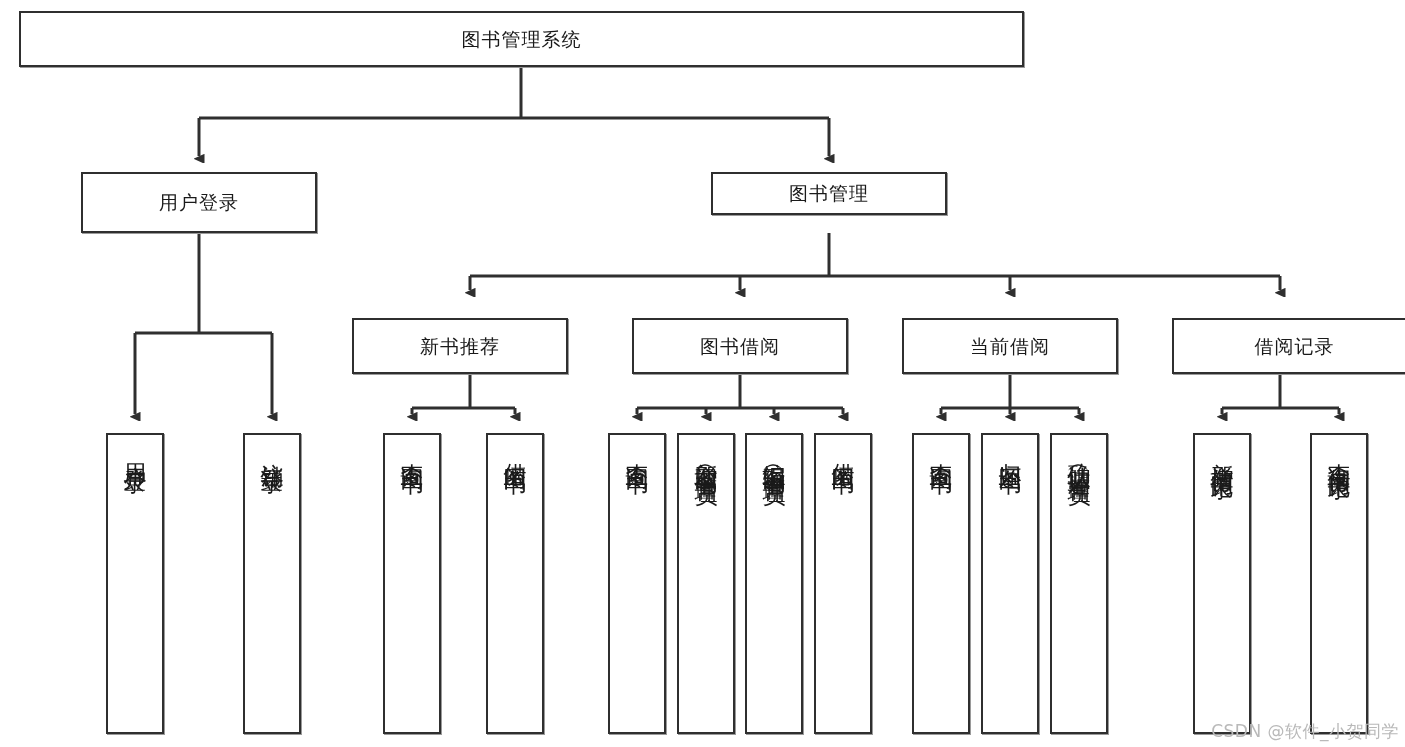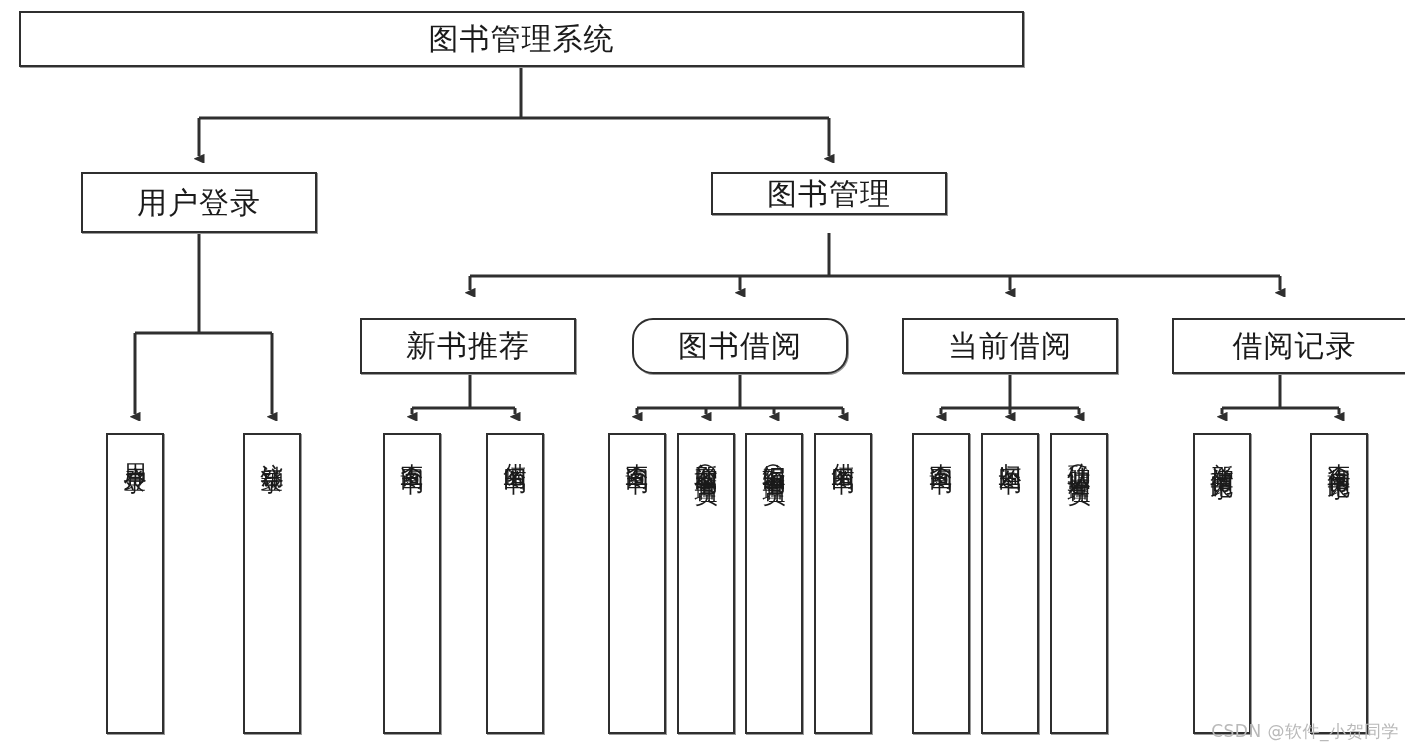--- a/index.html
+++ b/index.html
@@ -31,21 +31,21 @@
     box-sizing: border-box;
     background: #ffffff;
     border: 2px solid #2f2f2f;
     box-shadow: 1px 1px 0 0 #9a9a9a;
     display: flex;
     align-items: center;
     justify-content: center;
     color: #1a1a1a;
   }
   .node.horizontal {
-    font-size: 30px;
+    font-size: 19px;
     letter-spacing: 1px;
     line-height: 1.2;
   }
   .node.vertical {
     align-items: flex-start;
     justify-content: center;
     padding-top: 10px;
   }
   .vlabel {
     writing-mode: vertical-rl;
@@ -127,24 +127,24 @@
     <span>图书管理系统</span>
   </div>
 
   <div class="node horizontal" style="left:81px; top:172px; width:236px; height:61px;">
     <span>用户登录</span>
   </div>
   <div class="node horizontal" style="left:711px; top:172px; width:236px; height:43px;">
     <span>图书管理</span>
   </div>
 
-  <div class="node horizontal" style="left:360px; top:318px; width:216px; height:56px;">
+  <div class="node horizontal" style="left:352px; top:318px; width:216px; height:56px;">
     <span>新书推荐</span>
   </div>
-  <div class="node horizontal" style="left:632px; top:318px; width:216px; height:56px;border-radius:21px;">
+  <div class="node horizontal" style="left:632px; top:318px; width:216px; height:56px;">
     <span>图书借阅</span>
   </div>
   <div class="node horizontal" style="left:902px; top:318px; width:216px; height:56px;">
     <span>当前借阅</span>
   </div>
   <div class="node horizontal" style="left:1172px; top:318px; width:245px; height:56px;">
     <span>借阅记录</span>
   </div>
 
   <div class="node vertical" style="left:106px; top:433px; width:58px; height:301px;">

